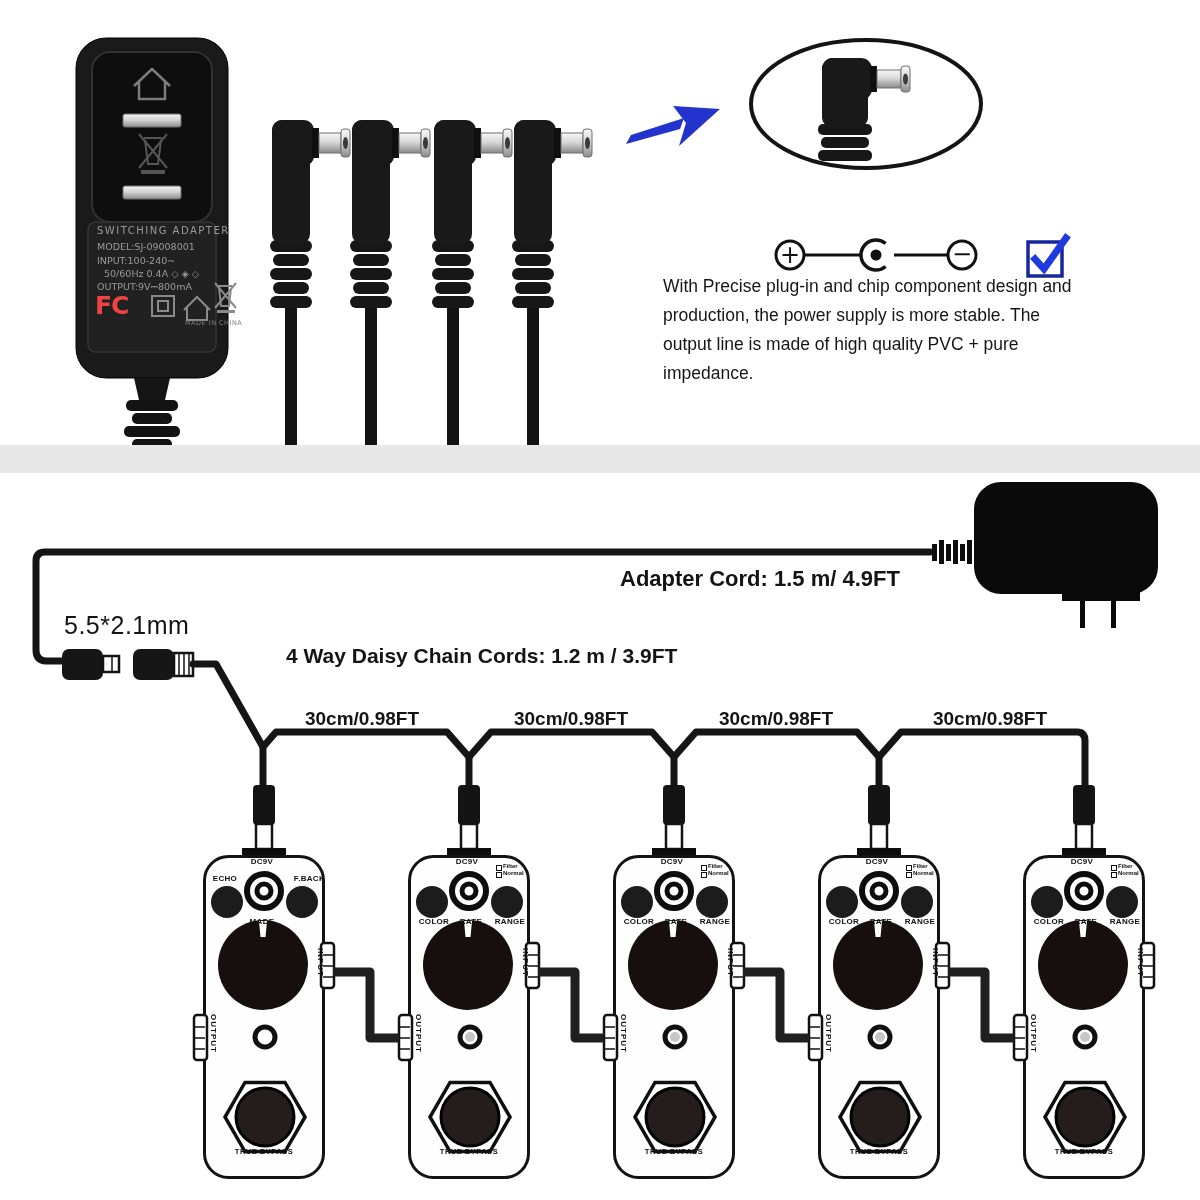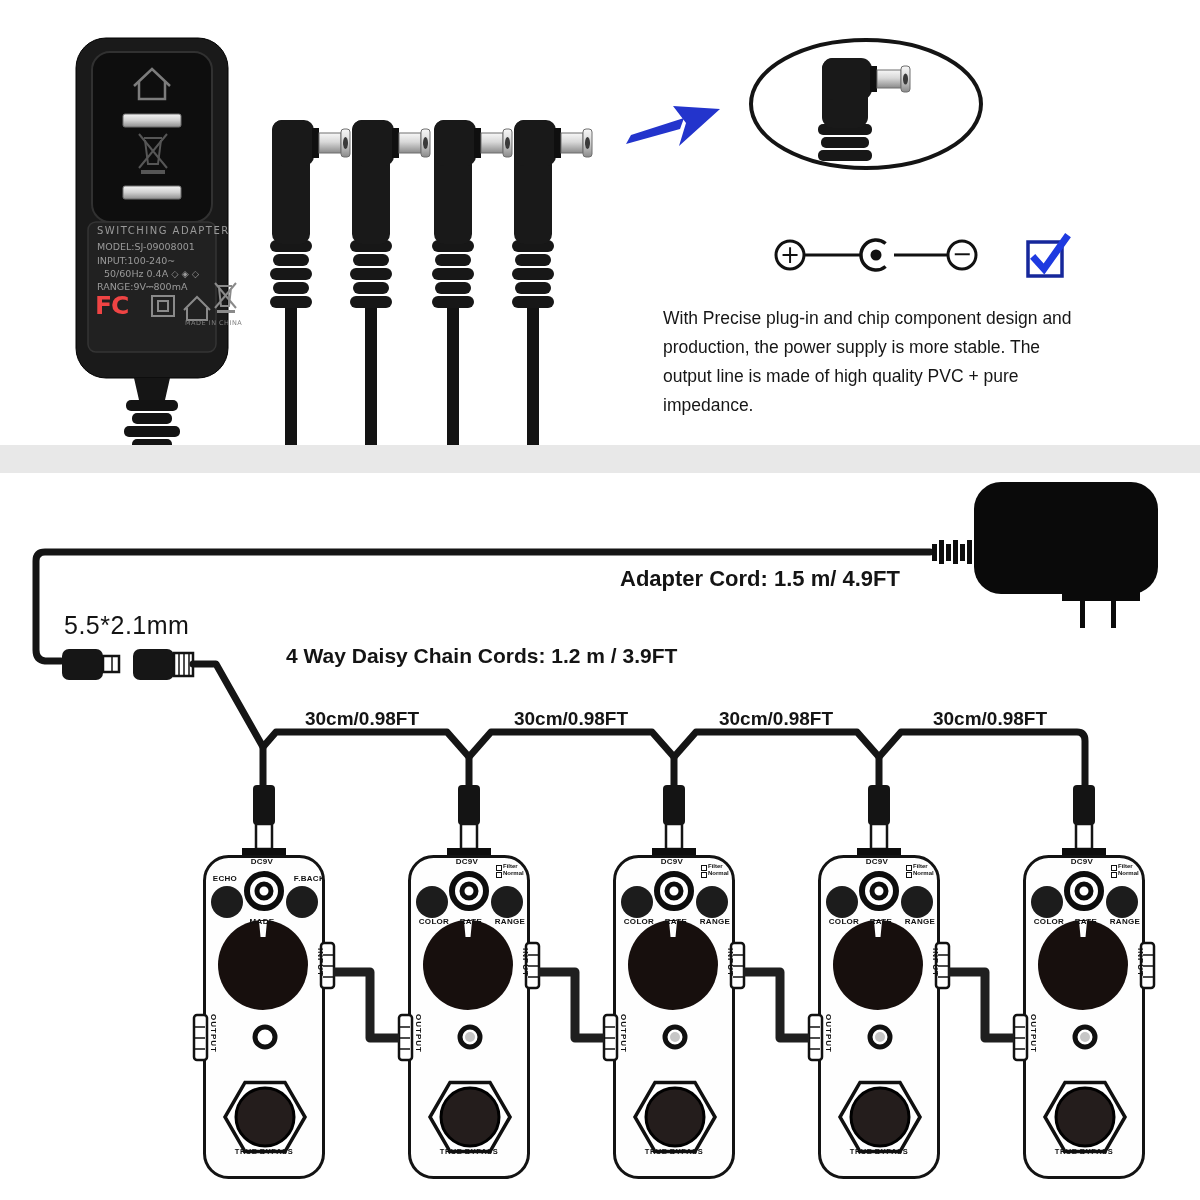--- a/index.html
+++ b/index.html
@@ -2,21 +2,21 @@
 <html><head>
 <meta charset="utf-8">
 <style>
   html,body{margin:0;padding:0;background:#fff;}
   .canvas{position:relative;width:1200px;height:1200px;background:#fff;overflow:hidden;
           font-family:"Liberation Sans",sans-serif;color:#141414;}
   .abs{position:absolute;}
   .nowrap{white-space:nowrap;}
   .bold{font-weight:700;}
   
-  .desc{left:663px;top:272px;font-size:17.5px;line-height:29px;color:#161616;margin-top:32px;}
+  .desc{left:663px;top:272px;font-size:17.5px;line-height:29px;color:#161616;}
   .desc div{white-space:nowrap;}
   .dc9v{left:780px;top:180px;width:190px;text-align:center;font-size:32px;font-weight:700;letter-spacing:1px;}
   
   .adp{color:#9a9a9a;font-family:"DejaVu Sans",sans-serif;white-space:nowrap;}
   
   .seg{width:160px;text-align:center;top:708px;font-size:19px;font-weight:700;white-space:nowrap;}
   .plabel{position:absolute;font-size:8px;font-weight:700;text-align:center;width:50px;
           letter-spacing:.3px;white-space:nowrap;color:#101010;}
   .vlabel{position:absolute;font-size:8px;font-weight:700;letter-spacing:1px;white-space:nowrap;
           transform:rotate(90deg);transform-origin:0 0;color:#101010;}
@@ -66,21 +66,21 @@
       <rect x="72" y="385" width="40" height="11" rx="5"></rect>
       <rect x="64" y="398" width="56" height="11" rx="5"></rect>
       <rect x="72" y="411" width="40" height="11" rx="5"></rect>
     </g>
   </svg>
 
   <div class="abs adp" style="left:97px;top:225px;font-size:10px;letter-spacing:1.5px;">SWITCHING ADAPTER</div>
   <div class="abs adp" style="left:97px;top:241px;font-size:9.5px;">MODEL:SJ-09008001</div>
   <div class="abs adp" style="left:97px;top:255px;font-size:9.5px;">INPUT:100-240~</div>
   <div class="abs adp" style="left:104px;top:268px;font-size:9.5px;">50/60Hz 0.4A ◇ ◈ ◇</div>
-  <div class="abs adp" style="left:97px;top:281px;font-size:9.5px;">RANGE:9V⎓800mA</div>
+  <div class="abs adp" style="left:97px;top:281px;font-size:9.5px;">OUTPUT:9V⎓800mA</div>
   <div class="abs adp" style="left:95px;top:291px;font-size:25px;font-weight:700;letter-spacing:-1px;color:#ef4444;">FC</div>
   <div class="abs adp" style="left:185px;top:319px;font-size:6.5px;letter-spacing:.5px;color:#7f7f7f;">MADE IN CHINA</div>
 
   <svg class="abs" style="left:265px;top:108px;" width="350" height="340" viewBox="0 0 350 340">
     <defs>
       <linearGradient id="sgB" x1="0" y1="0" x2="0" y2="1">
         <stop offset="0" stop-color="#f7f7f7"></stop>
           <stop offset="0.45" stop-color="#d8d8d8"></stop>
           <stop offset="1" stop-color="#8a8a8a"></stop>
       </linearGradient>

